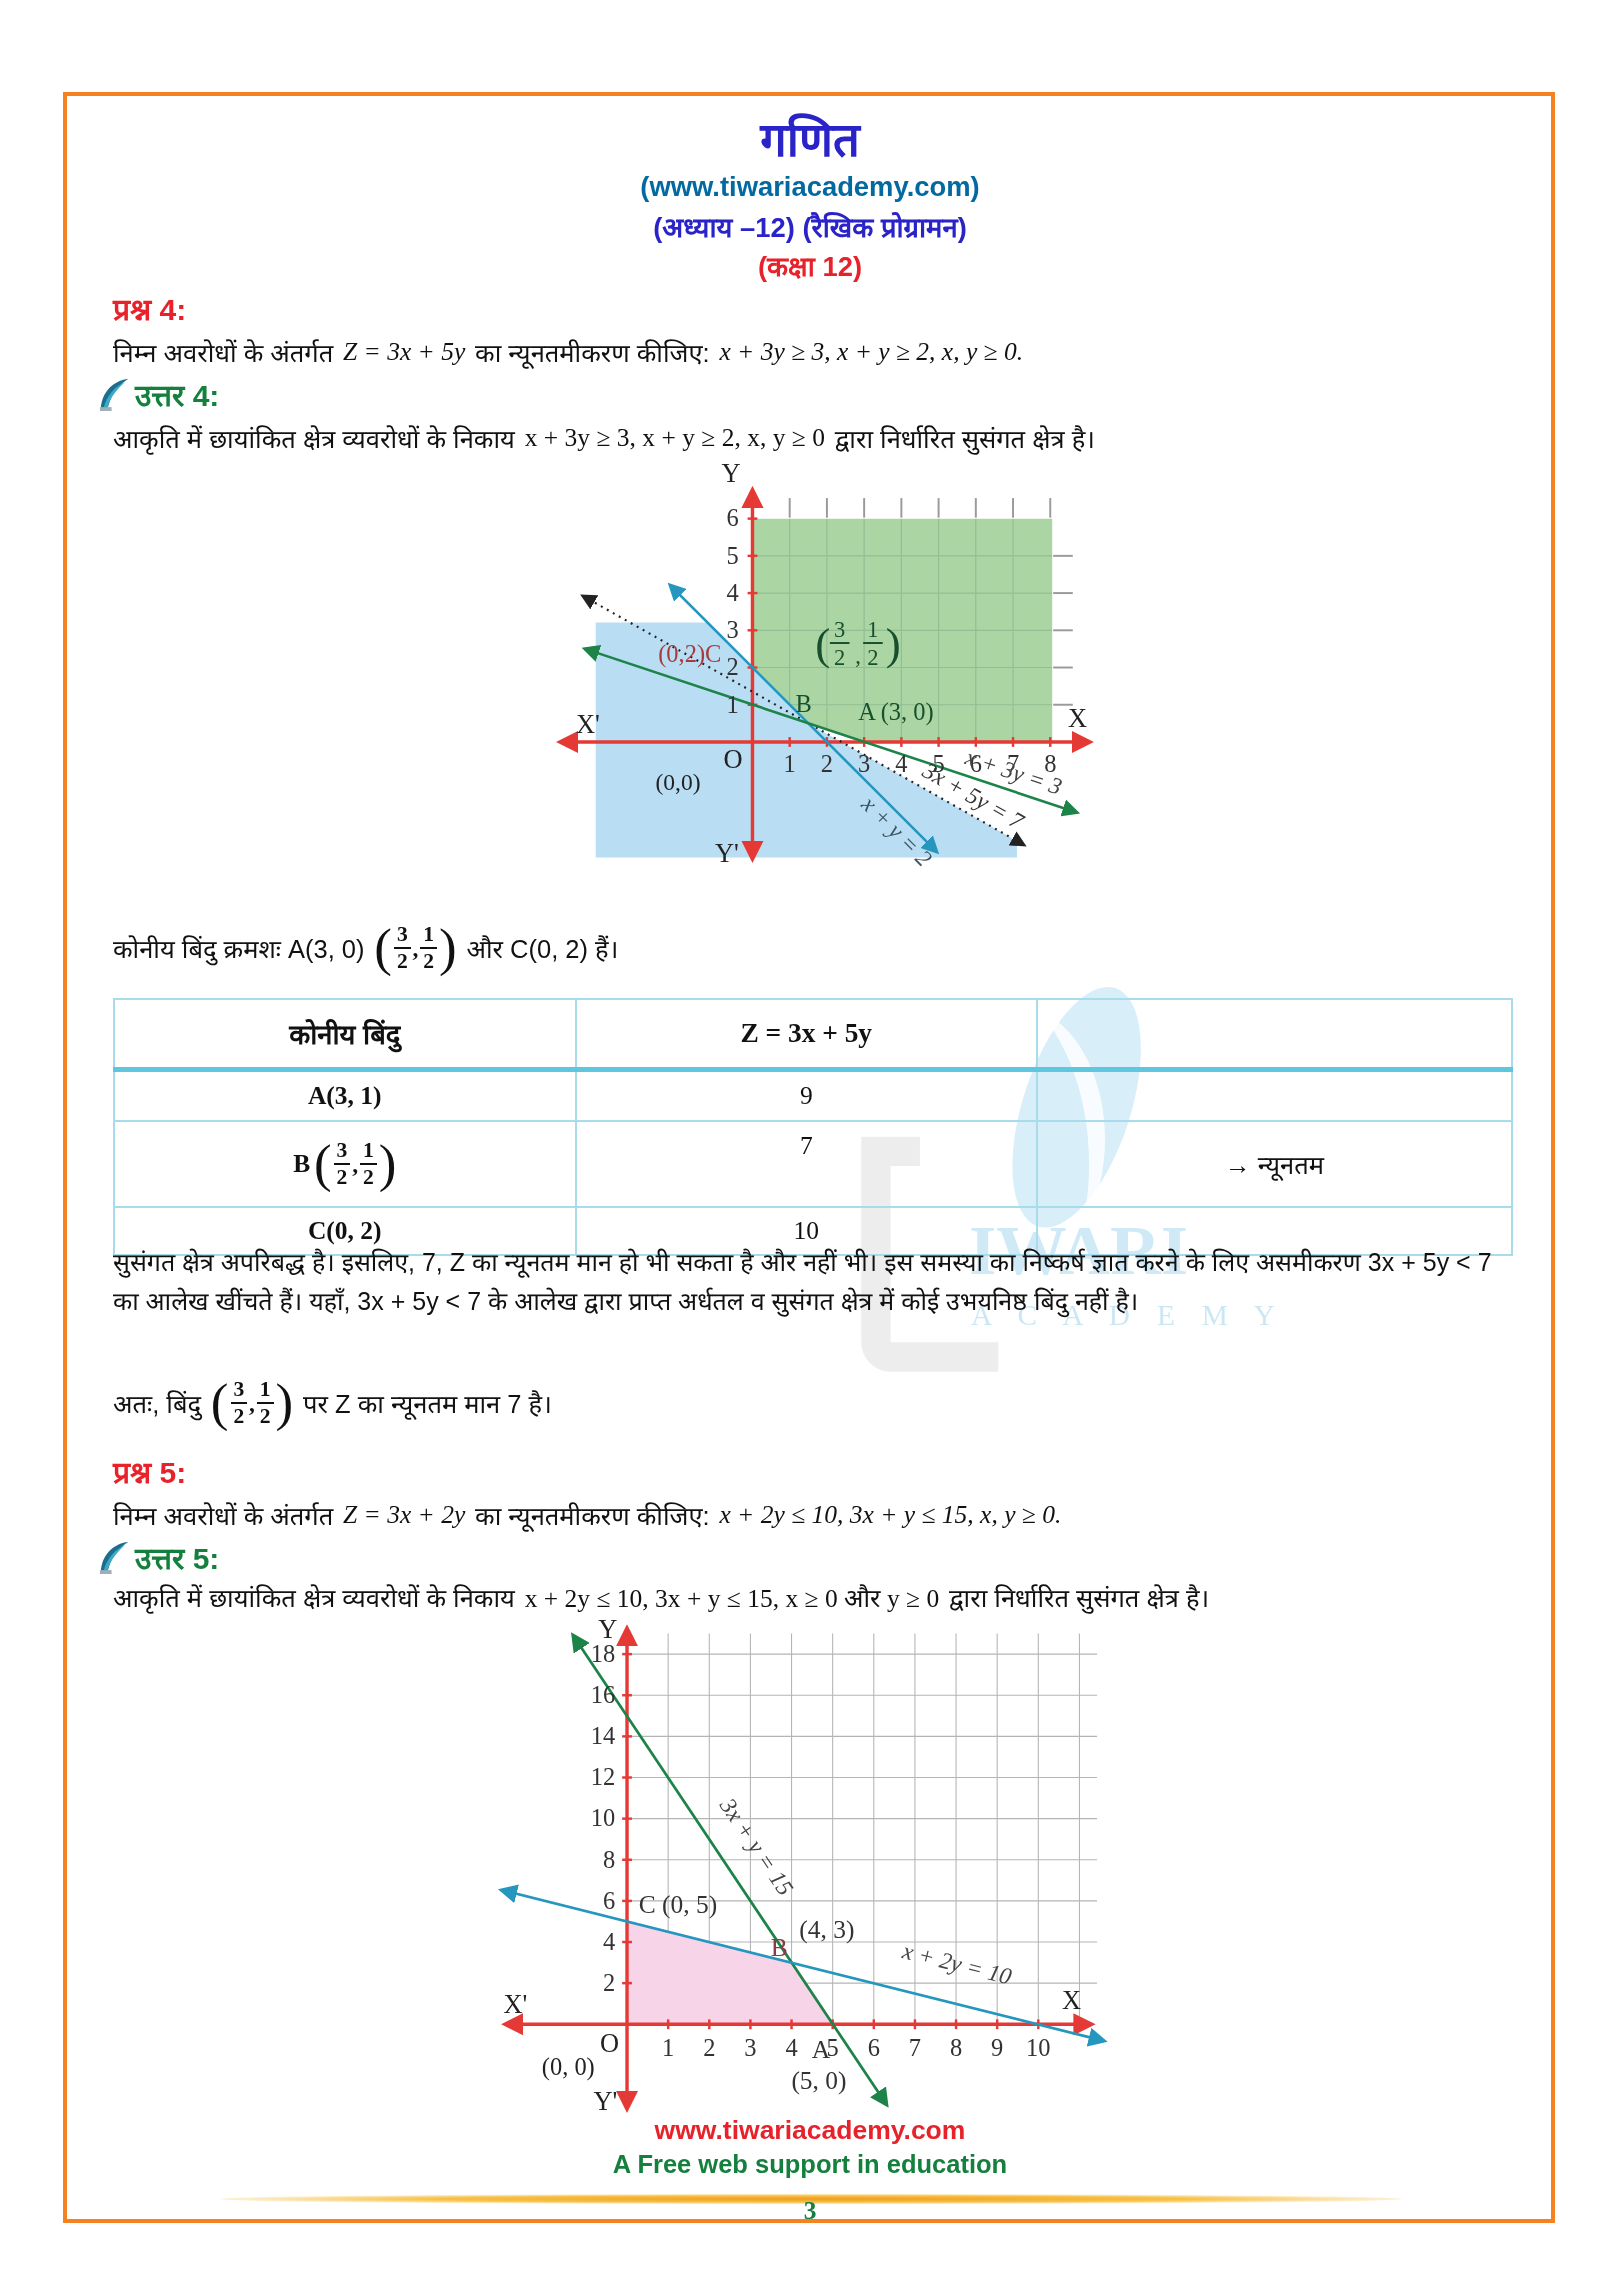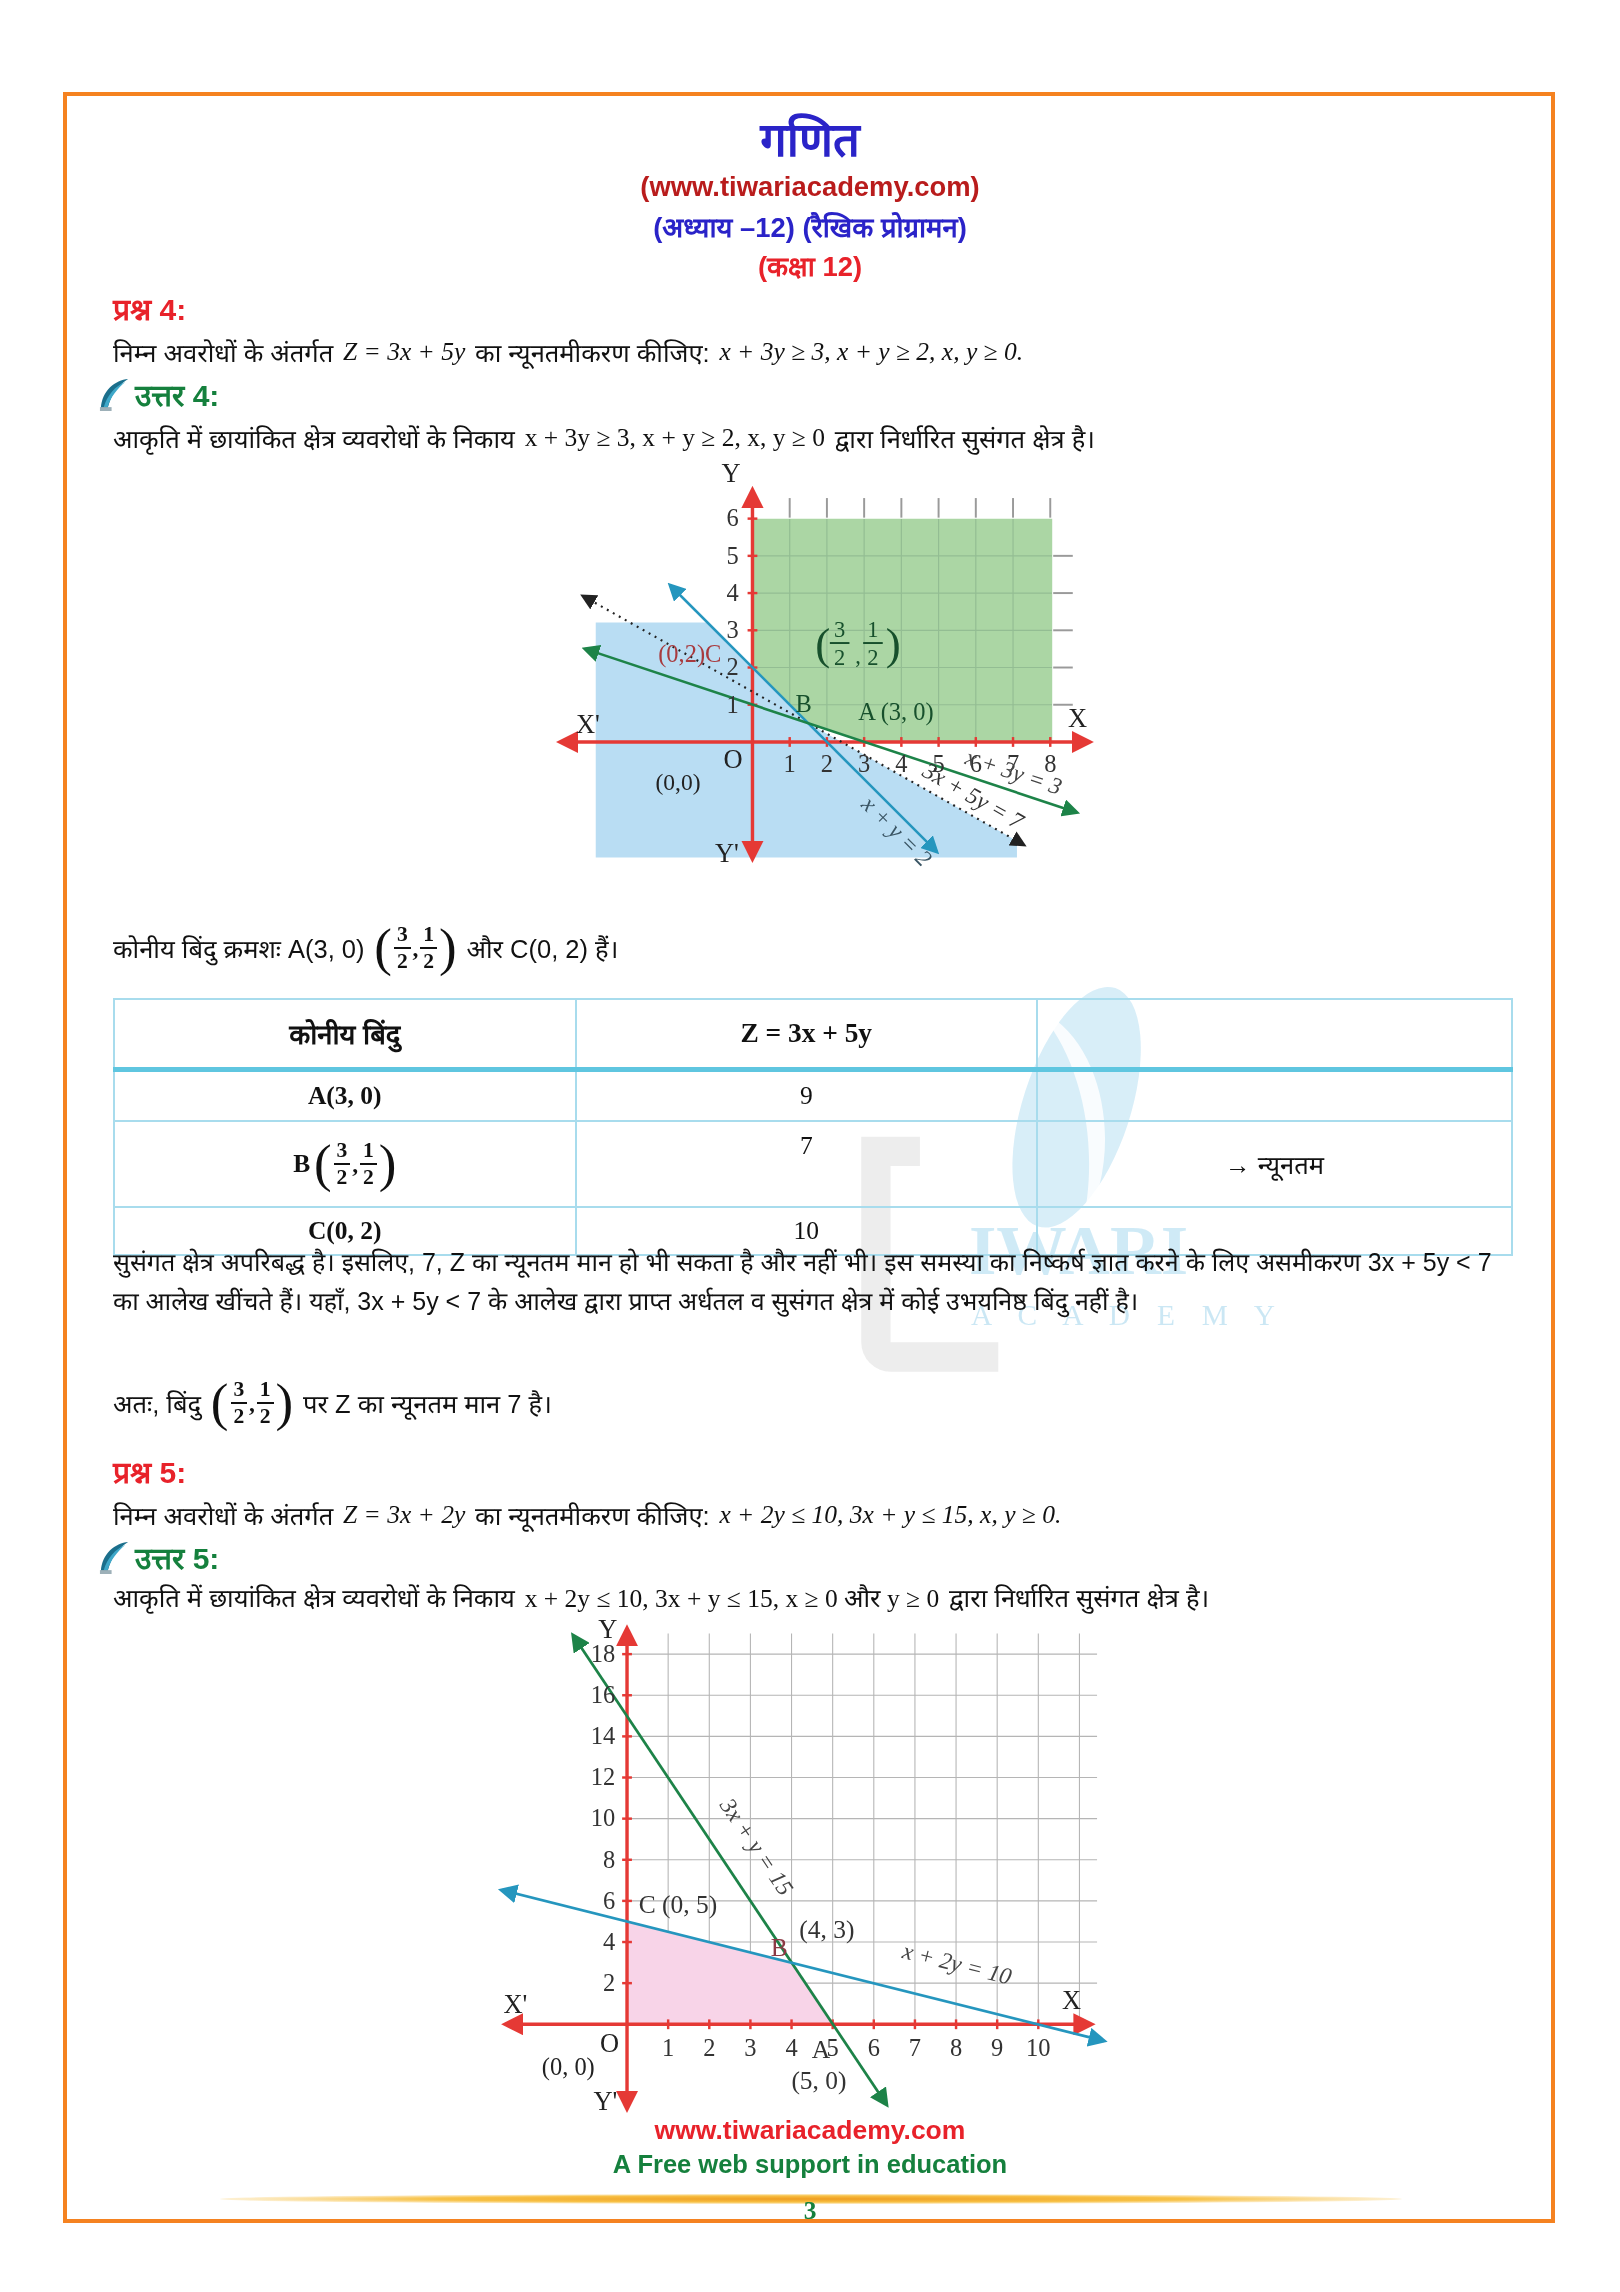--- a/index.html
+++ b/index.html
@@ -2,21 +2,21 @@
 <html><head>
 <meta charset="utf-8">
 <style>
   html,body{margin:0;padding:0;background:#ffffff;}
   .page{position:relative;width:1620px;height:2293px;background:#fff;overflow:hidden;
         font-family:"Liberation Sans","DejaVu Sans",sans-serif;color:#111;}
   .frame{position:absolute;left:63px;top:92px;width:1484px;height:2123px;border:4.9px solid #f58220;}
   .abs{position:absolute;}
   .center{left:63px;width:1494px;text-align:center;}
   .title{font-size:47px;font-weight:bold;color:#2a23c8;}
-  .site{font-size:27.4px;font-weight:bold;color:#b91c1c;}
+  .site{font-size:27.4px;font-weight:bold;color:#0369a1;}
   .chapter{font-size:27.4px;font-weight:bold;color:#2a23c8;}
   .klass{font-size:27.4px;font-weight:bold;color:#e8222a;}
   .qhead{font-size:30px;font-weight:bold;color:#e8222a;}
   .ahead{font-size:30px;font-weight:bold;color:#15803d;display:flex;align-items:center;gap:3.9px;}
   .line{font-size:25.5px;color:#111;white-space:nowrap;display:flex;align-items:center;gap:9.8px;}
   .hi{font-family:"Liberation Sans","DejaVu Sans",sans-serif;}
   .math{font-family:"Liberation Serif","DejaVu Serif",serif;font-style:italic;font-size:25.5px;}
   .mathu{font-family:"Liberation Serif","DejaVu Serif",serif;font-size:25.5px;}
   .para{font-size:25px;line-height:39px;width:1400px;white-space:normal;}
   
@@ -230,21 +230,21 @@
     </div>
 
     <table class="zt abs" style="left:113px;top:998px;">
       <tbody>
           <tr>
         <th style="width:33%;">कोनीय बिंदु</th>
         <th style="width:33%;font-family:'Liberation Serif','DejaVu Serif',serif;">Z = 3x + 5y</th>
         <th style="width:34%;"></th>
       </tr>
       <tr style="height:51px;">
-        <td class="cell-point">A(3, 0)</td>
+        <td class="cell-point">A(3, 1)</td>
         <td class="cell-val">9</td>
         <td class="cell-note"></td>
       </tr>
       <tr style="height:86px;">
         <td class="cell-point">
           <span class="bigfrac">
             <span style="font-weight:bold;font-size:25.5px;margin-right:3.9px;">B</span>
             <span class="paren">(</span>
             <span class="frac">
                   <span class="num">3</span>

